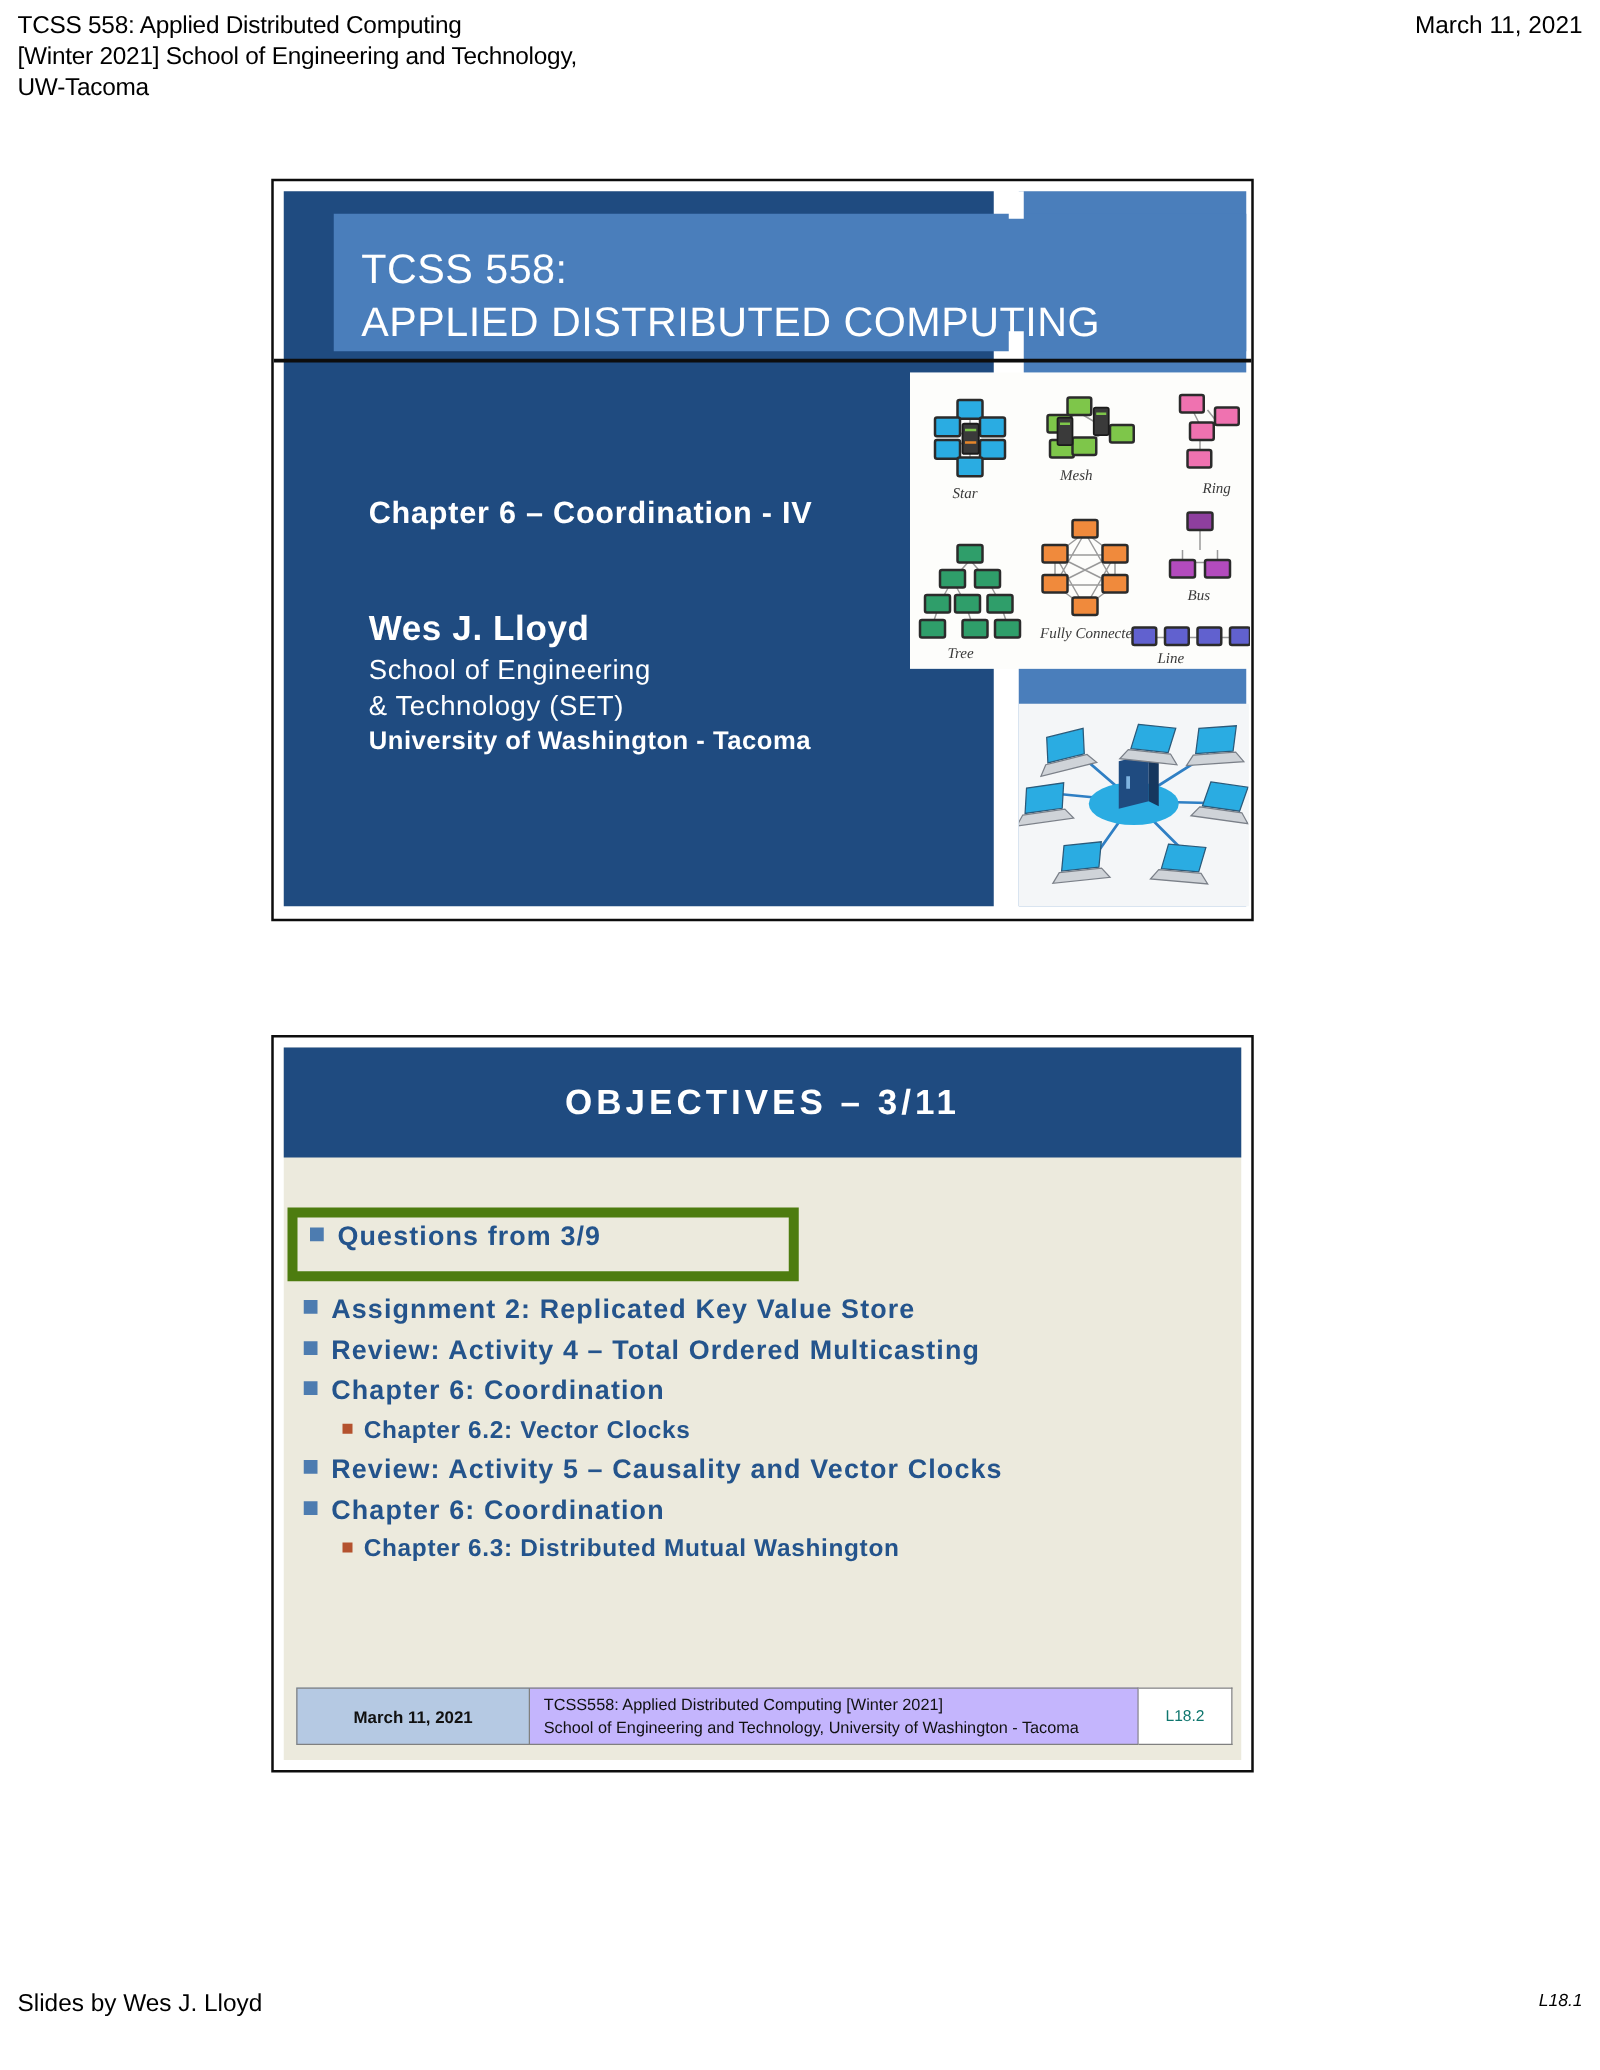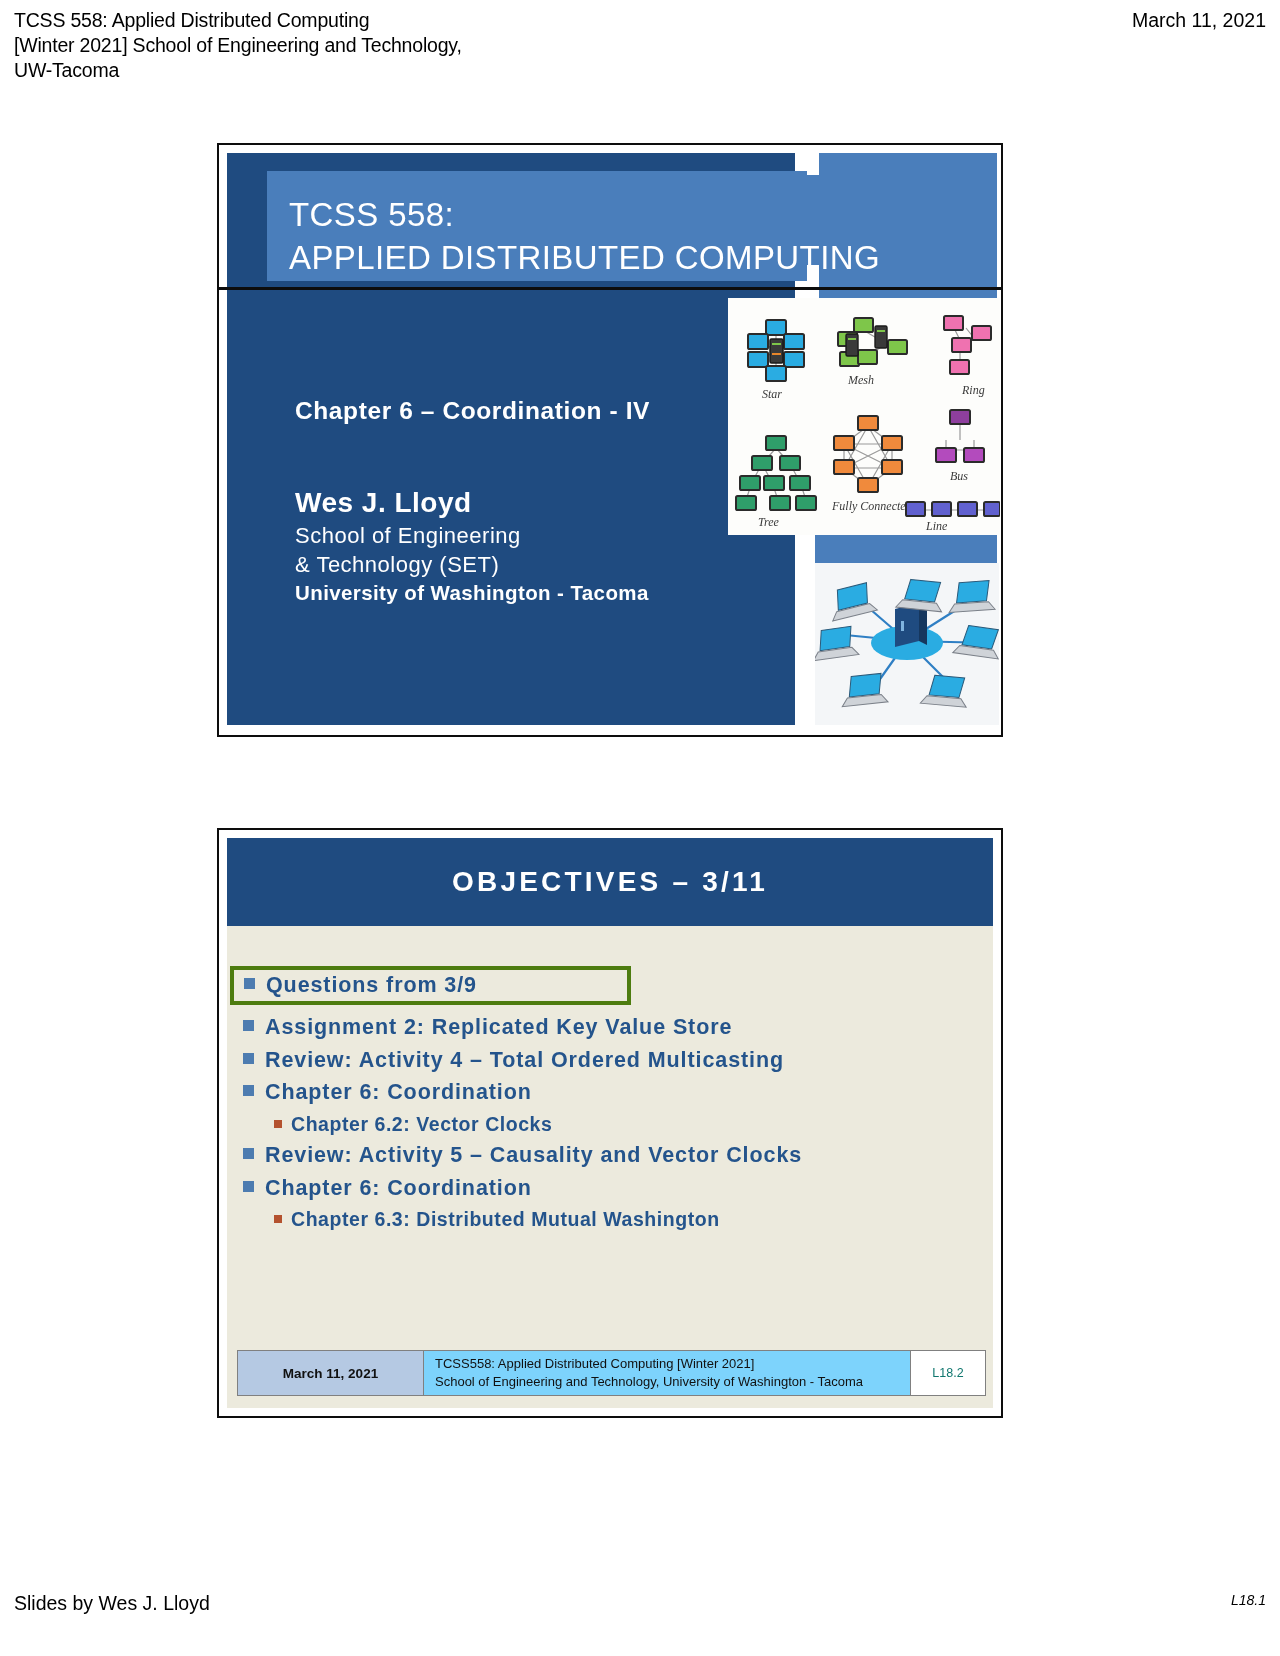--- a/index.html
+++ b/index.html
@@ -245,22 +245,22 @@
     background: #b4522e;
     margin-right: 9px;
     top: -3px;
   }
   .o-item.lvl2 .txt {
     font-size: 19.5px;
     letter-spacing: 0.55px;
   }
   .o-item.highlight {
     display: inline-flex;
-    border: 4px solid #4d7c0f;
-    padding: 3px 150px 3px 10px;
+    border: 8px solid #4d7c0f;
+    padding: 3px 150px 15px 10px;
     margin-left: -13px;
     margin-bottom: 10px;
     box-sizing: border-box;
     justify-content: flex-end;
   }
   .o-item.highlight .bullet { top: -3px; }
 
   .o-footer {
     position: absolute;
     left: 10px;
@@ -277,21 +277,21 @@
     box-sizing: border-box;
     display: flex;
     align-items: center;
     justify-content: center;
     font-size: 13.5px;
     font-weight: bold;
     color: #111;
   }
   .o-foot-text {
     flex: 1;
-    background: #7dd3fc;
+    background: #c4b5fd;
     border: 1px solid #808080;
     border-left: none;
     box-sizing: border-box;
     display: flex;
     flex-direction: column;
     justify-content: center;
     padding-left: 11px;
     font-size: 13px;
     color: #111;
     line-height: 18px;

